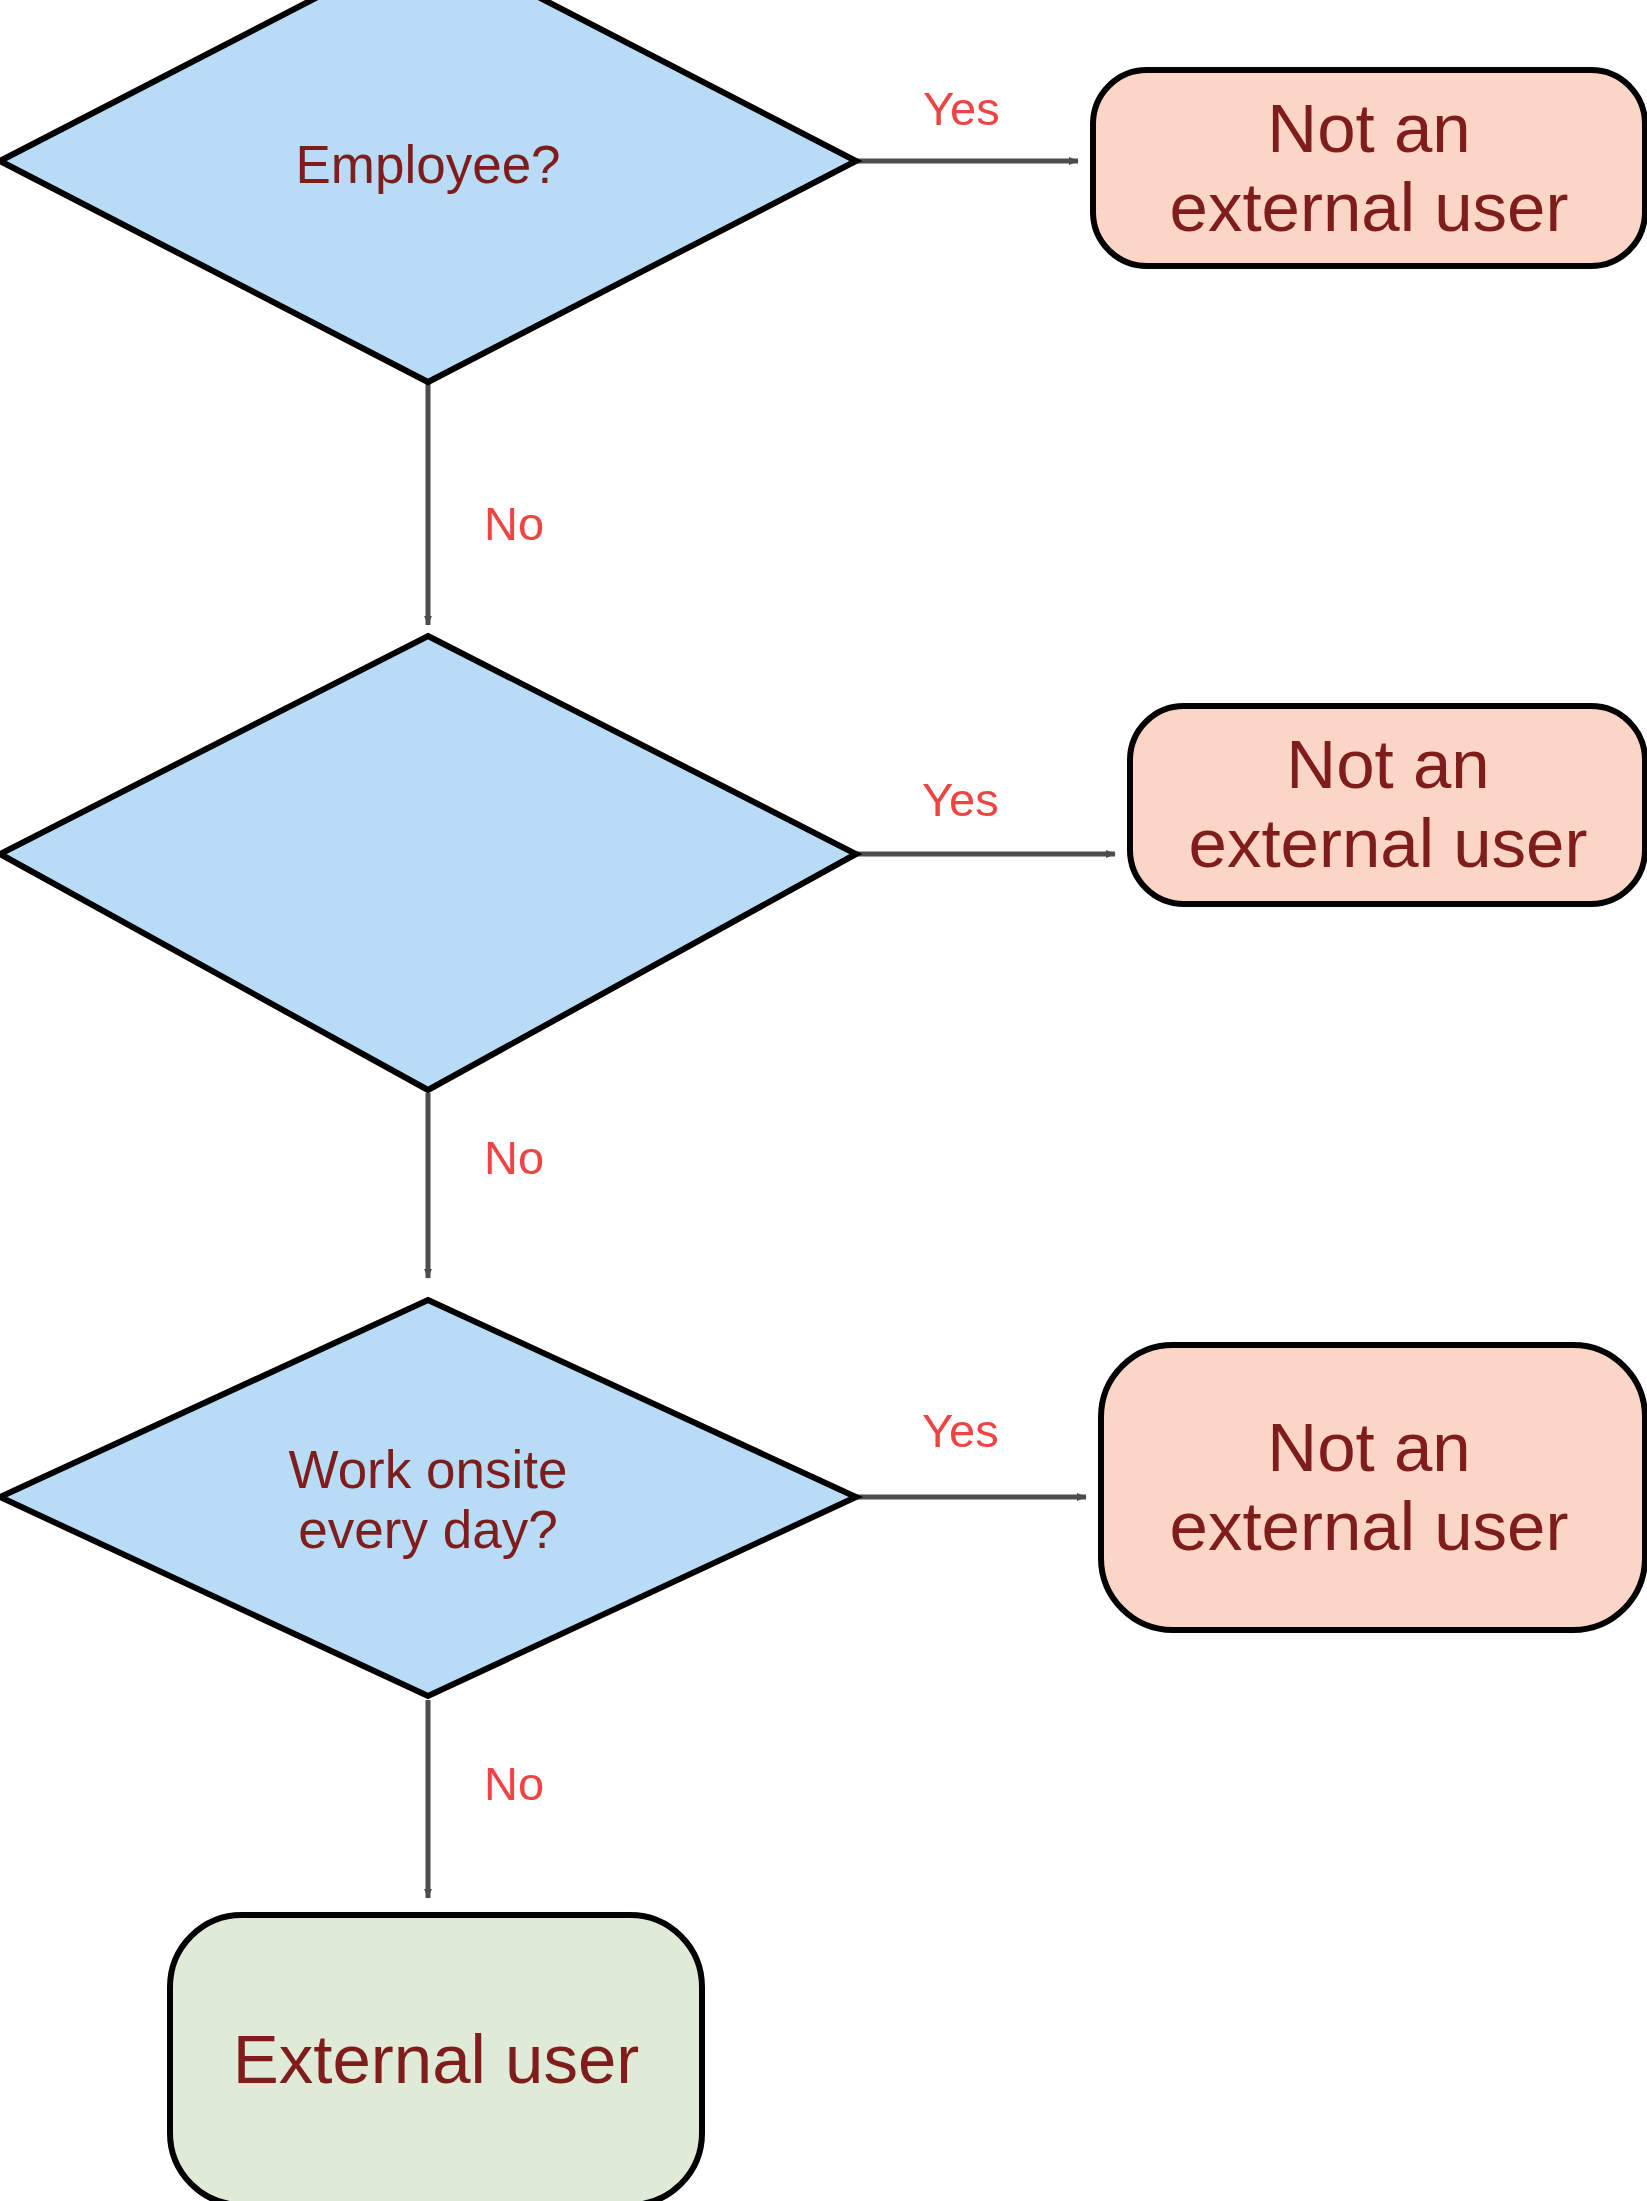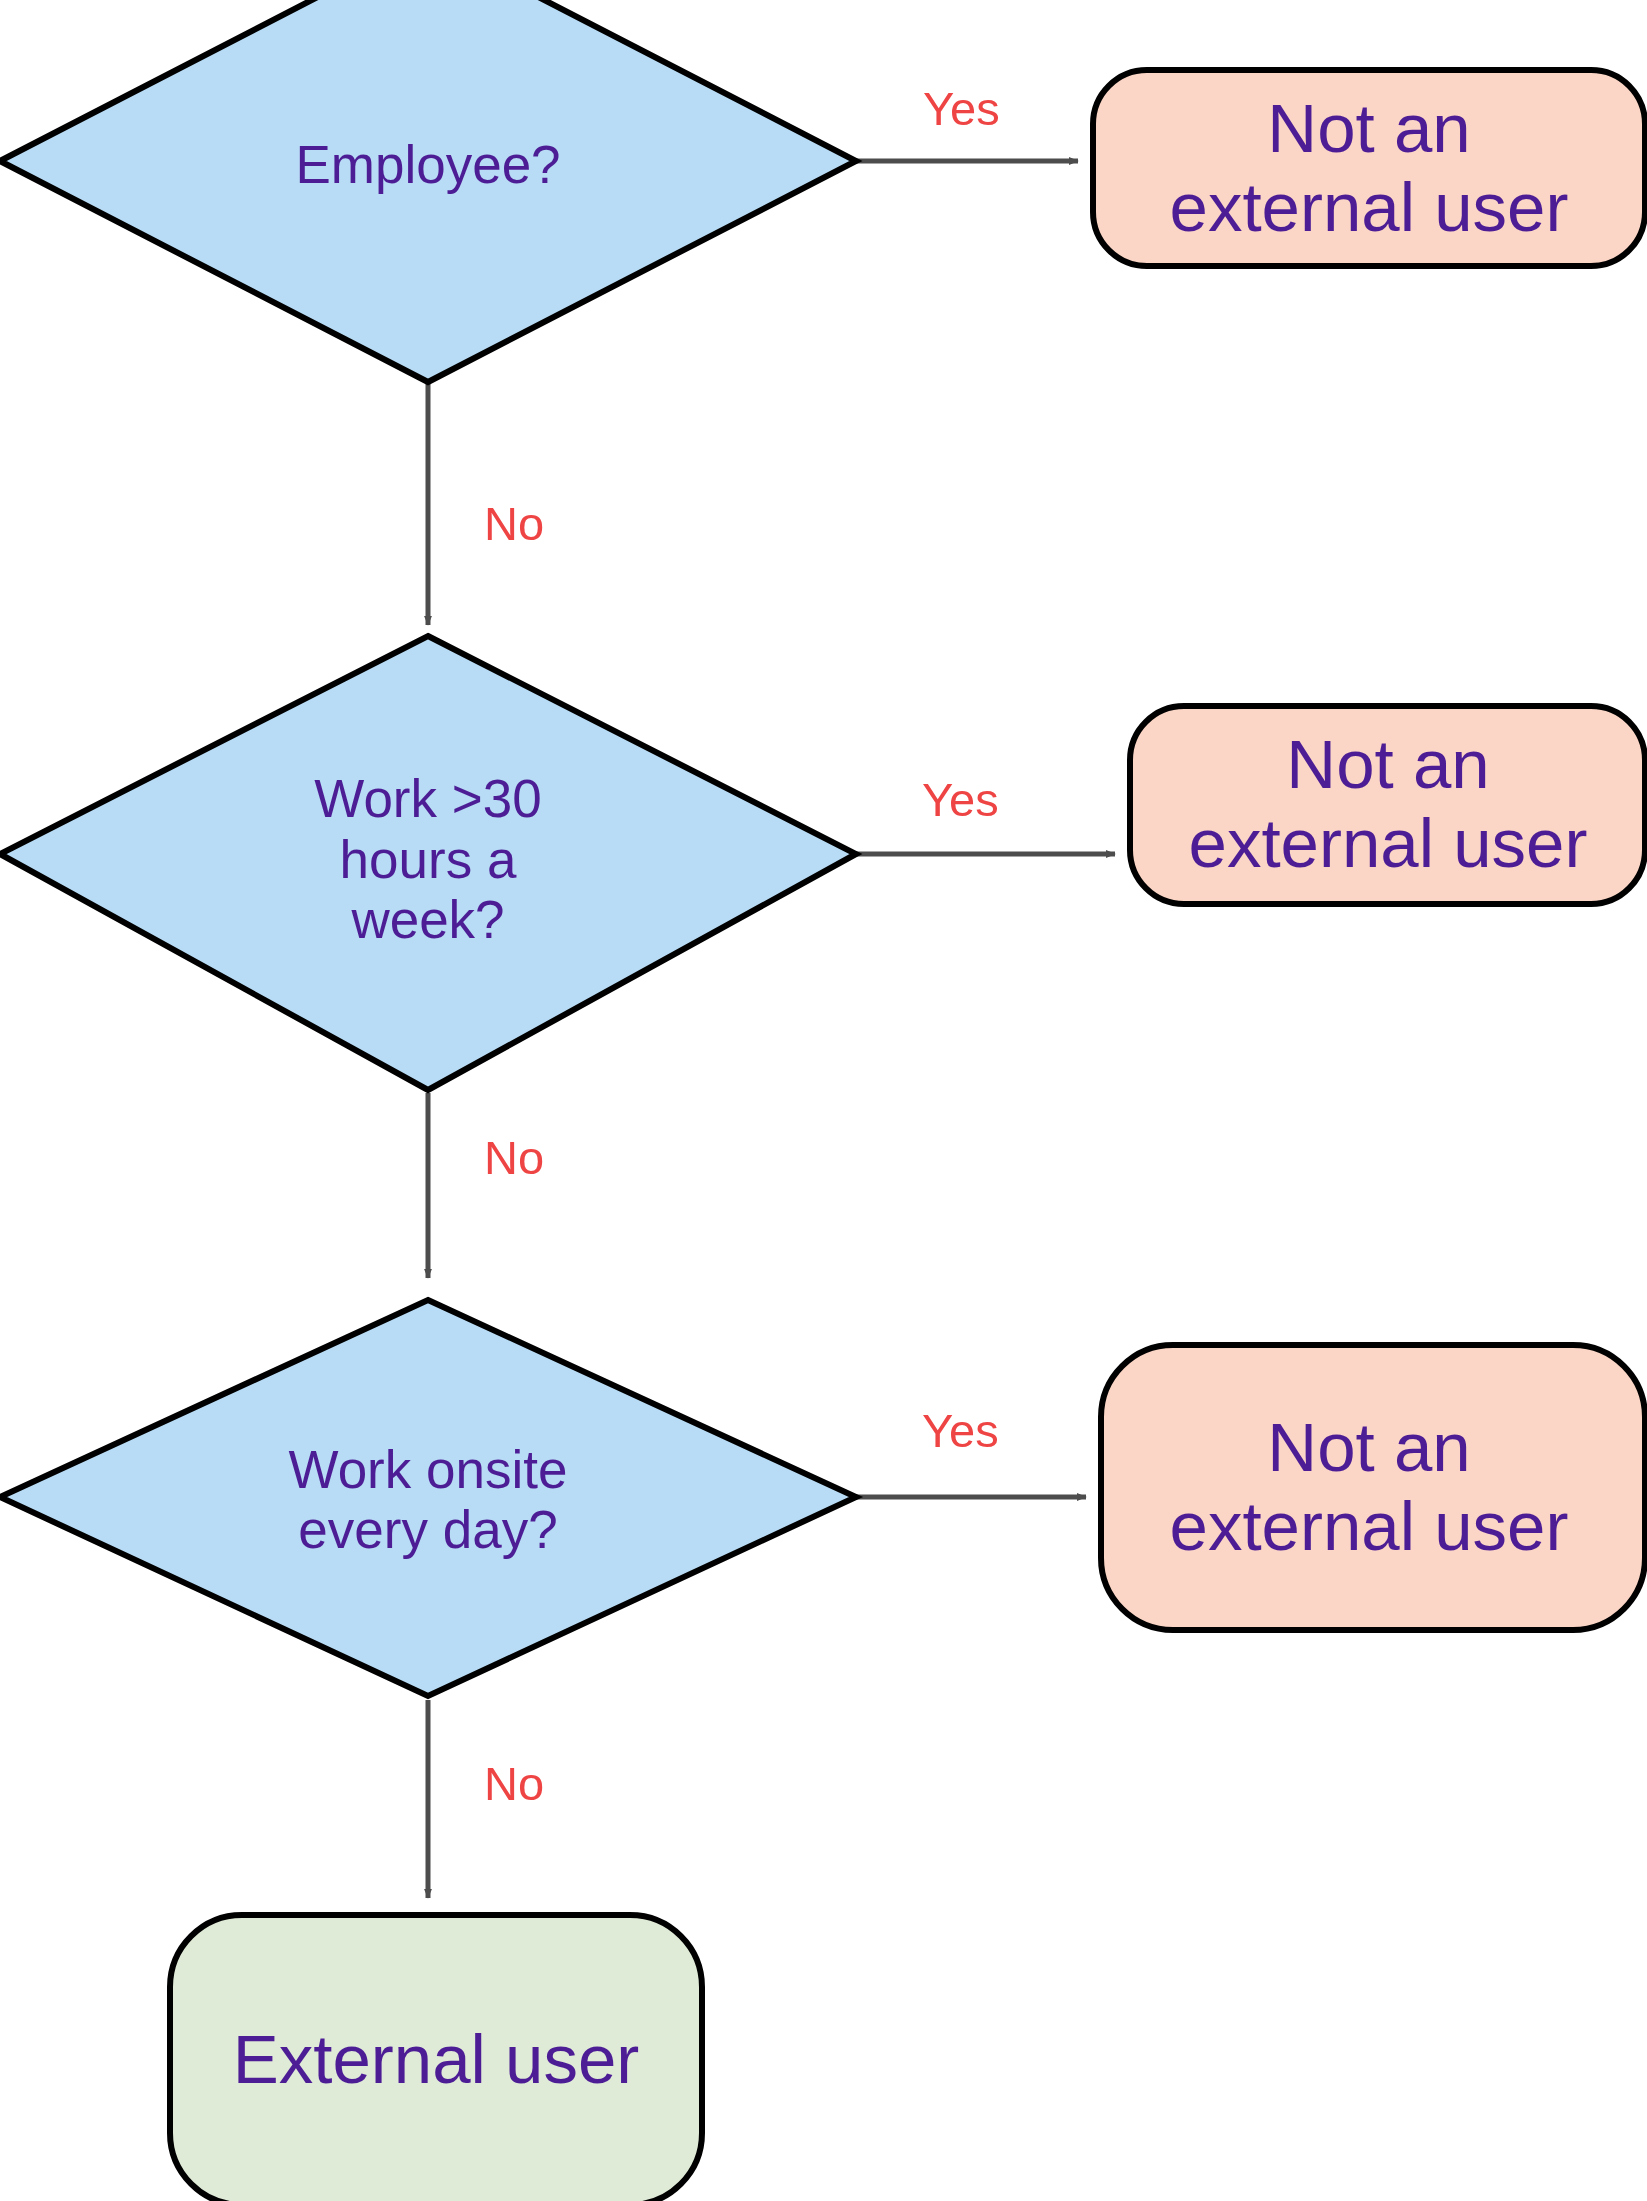--- a/index.html
+++ b/index.html
@@ -26,21 +26,21 @@
     height: 2201px;
     display: block;
   }
   
   .node-label {
     position: absolute;
     display: flex;
     align-items: center;
     justify-content: center;
     text-align: center;
-    color: #4c1d95;
+    color: #7f1d1d;
     line-height: 1.14;
     white-space: pre-line;
     pointer-events: none;
     font-weight: 400;
   }
   .decision-label {
     font-size: 53px;
   }
   .terminal-label {
     font-size: 69px;
@@ -104,23 +104,20 @@
 
     <rect x="1130" y="706" width="515" height="198" rx="54" ry="54" fill="#fbd5c5" stroke="#000000" stroke-width="6"></rect>
 
     <rect x="1101" y="1345" width="544" height="285" rx="72" ry="72" fill="#fbd5c5" stroke="#000000" stroke-width="6"></rect>
 
     <rect x="170" y="1915" width="532" height="290" rx="72" ry="72" fill="#dfead7" stroke="#000000" stroke-width="6"></rect>
   </svg>
 
   <div class="node-label decision-label" style="left:128px; top:110px; width:600px; height:110px;">Employee?</div>
 
-  <div class="node-label decision-label" style="left:178px; top:760px; width:500px; height:200px;">Work &gt;30
-hours a
-week?</div>
 
   <div class="node-label decision-label" style="left:108px; top:1430px; width:640px; height:140px;">Work onsite
 every day?</div>
 
   <div class="node-label terminal-label" style="left:1093px; top:103px; width:552px; height:132px;">Not an
 external user</div>
 
   <div class="node-label terminal-label" style="left:1112px; top:739px; width:552px; height:132px;">Not an
 external user</div>
 

